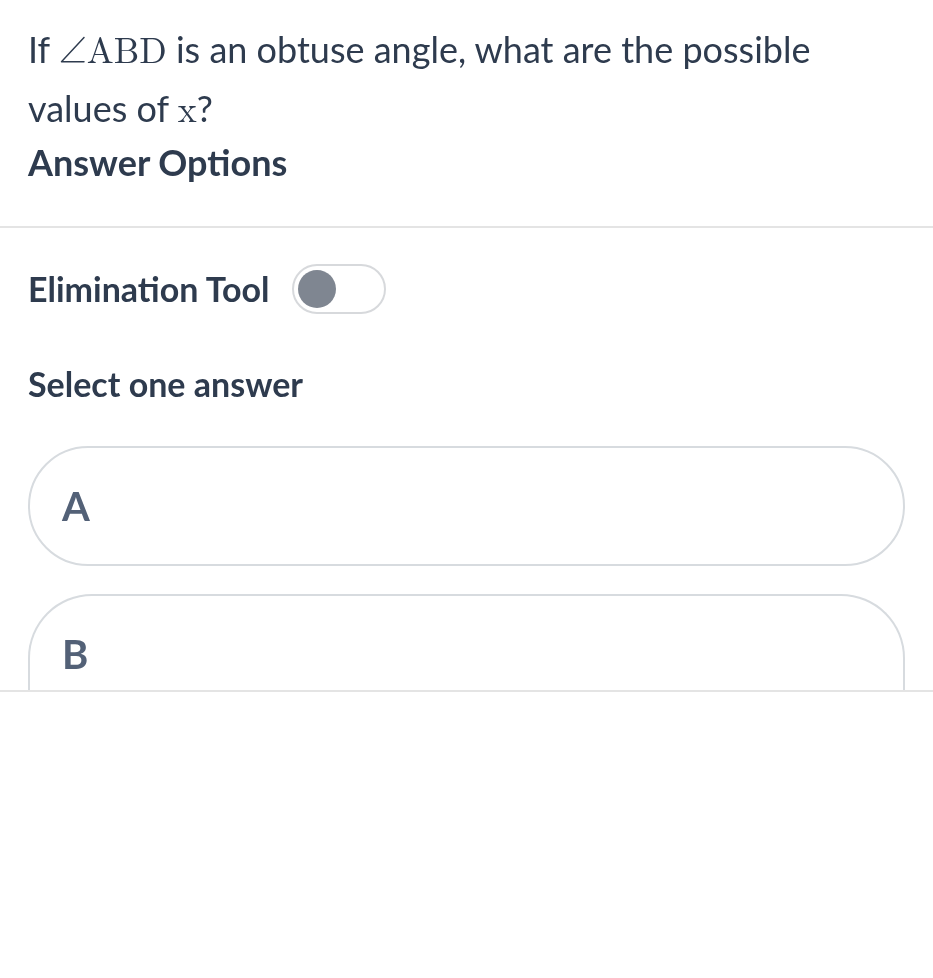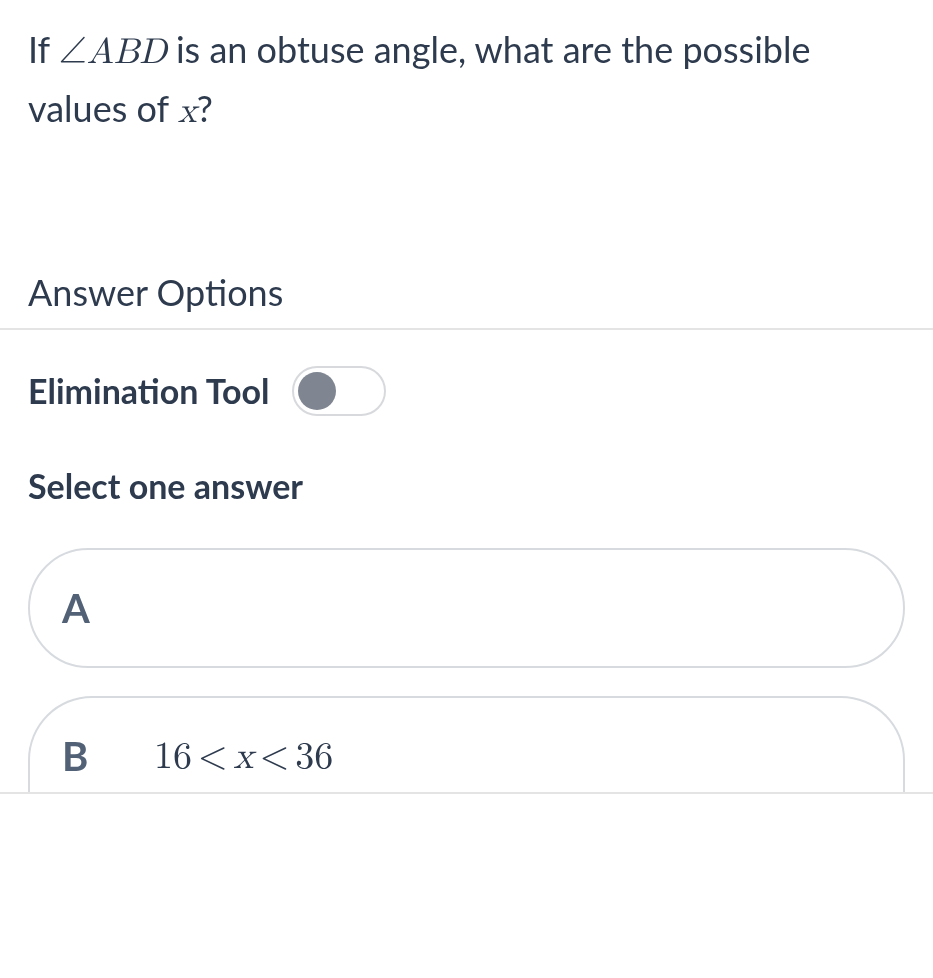--- a/index.html
+++ b/index.html
@@ -15,28 +15,26 @@
   }
   .question {
     color: #2e3b4e;
     font-size: 36px;
     line-height: 1.55;
   }
   .math {
     font-family: "Cambria Math", "Latin Modern Math", "STIX Two Math", Georgia, serif;
   }
   .math-it {
-    font-style: italic;
   }
   .section-title {
-    margin-top: 130px;
     color: #2e3b4e;
     font-size: 36px;
-    font-weight: 400;
-    padding-bottom: 14px;
+    font-weight: 700;
+    padding-bottom: 42px;
   }
   .divider {
     border: none;
     border-top: 2px solid #e4e4e4;
     margin: 0 -28px;
   }
   .tool-row {
     display: flex;
     align-items: center;
     gap: 22px;
@@ -130,20 +128,17 @@
   <div class="instruction">Select one answer</div>
 
   <div class="options">
 
     <div class="option">
       <span class="option-letter">A</span>
     </div>
 
     <div class="option option-last">
       <span class="option-letter">B</span>
-      <span class="option-text math">
-        <span>16</span><span class="lt">&lt;</span><span class="math-it">x</span><span class="lt">&lt;</span><span>36</span>
-      </span>
     </div>
 
   </div>
 </div>
 <hr class="bottom-divider">
 
 </body></html>

